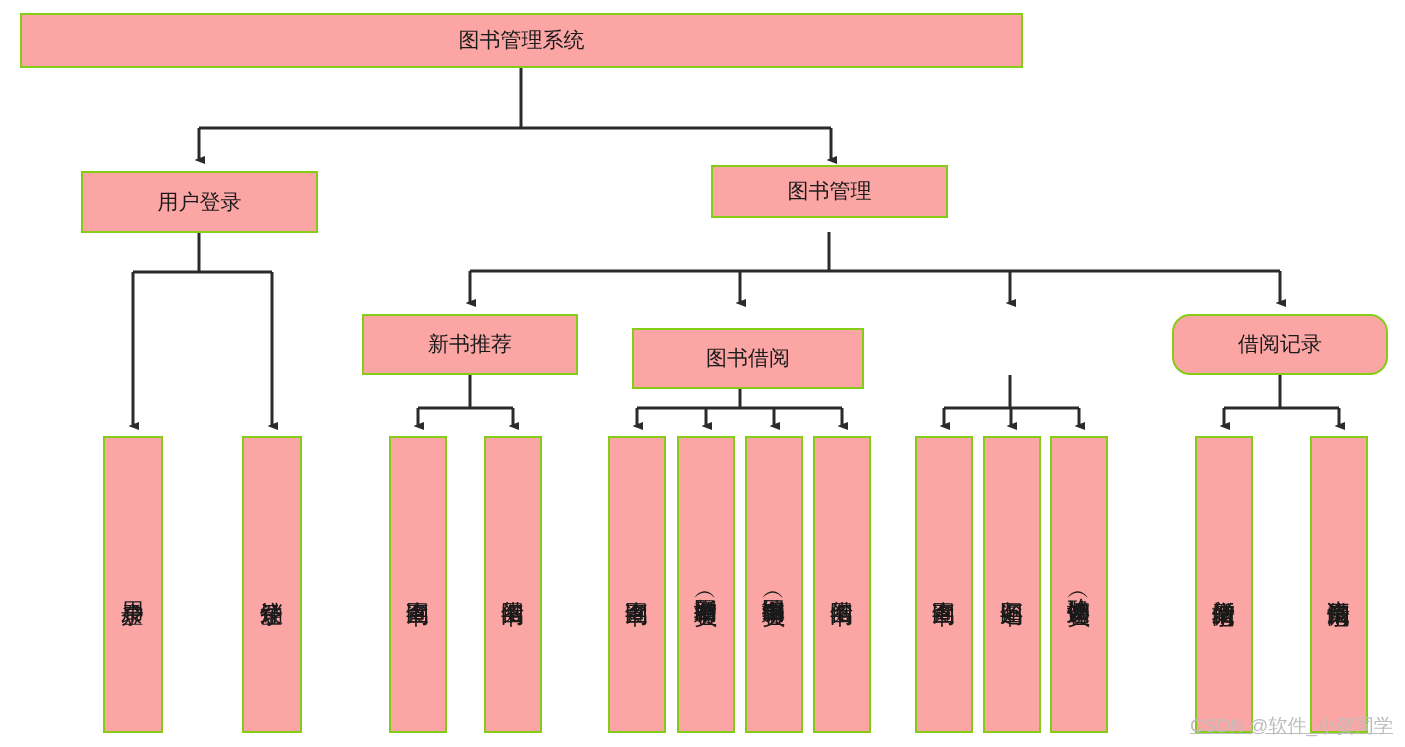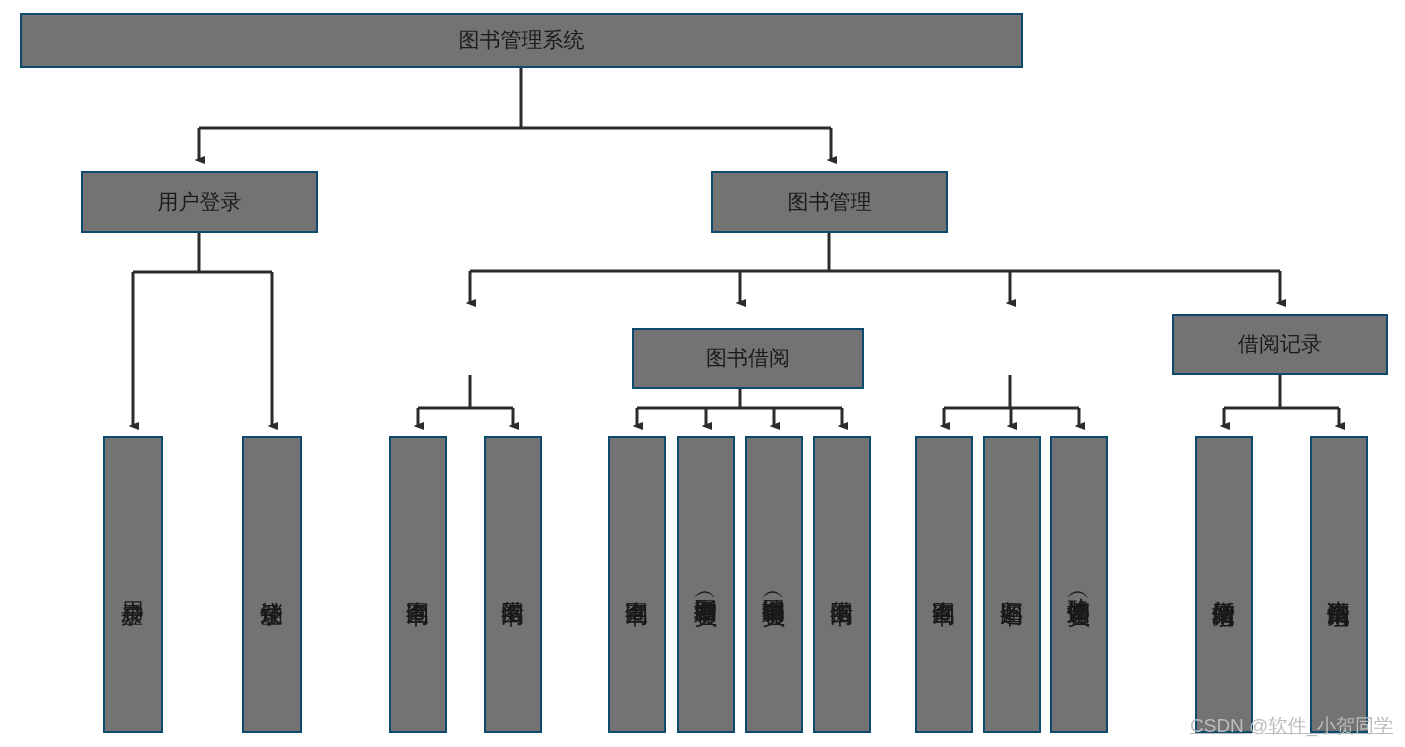--- a/index.html
+++ b/index.html
@@ -20,22 +20,22 @@
   svg#edges {
     position: absolute;
     left: 0;
     top: 0;
     width: 1405px;
     height: 747px;
   }
   .node {
     position: absolute;
     box-sizing: border-box;
-    background: #737373;
-    border: 2px solid #0c4a6e;
+    background: #fca5a5;
+    border: 2px solid #84cc16;
     display: flex;
     align-items: center;
     justify-content: center;
     z-index: 2;
   }
   .node .label {
     color: #1a1a1a;
     line-height: 1.18;
     text-align: center;
     white-space: nowrap;
@@ -119,28 +119,31 @@
     </g>
   </svg>
 
   <div class="node horiz" style="left:20px; top:13px; width:1003px; height:55px;">
     <span class="label">图书管理系统</span>
   </div>
 
   <div class="node horiz" style="left:81px; top:171px; width:237px; height:62px;">
     <span class="label">用户登录</span>
   </div>
-  <div class="node horiz" style="left:711px; top:171px; width:237px; height:62px;">
+  <div class="node horiz" style="left:711px; top:165px; width:237px; height:53px;">
     <span class="label">图书管理</span>
   </div>
 
+  <div class="node horiz" style="left:362px; top:314px; width:216px; height:61px;">
+    <span class="label">新书推荐</span>
+  </div>
   <div class="node horiz" style="left:632px; top:328px; width:232px; height:61px;">
     <span class="label">图书借阅</span>
   </div>
-  <div class="node horiz" style="left:1172px; top:314px; width:216px; height:61px;">
+  <div class="node horiz" style="left:1172px; top:314px; width:216px; height:61px;border-radius:18px;">
     <span class="label">借阅记录</span>
   </div>
 
   <div class="node vert" style="left:103px; top:436px; width:60px; height:297px;">
     <span class="label">用户登录</span>
   </div>
   <div class="node vert" style="left:242px; top:436px; width:60px; height:297px;">
     <span class="label">注销登录</span>
   </div>
 

